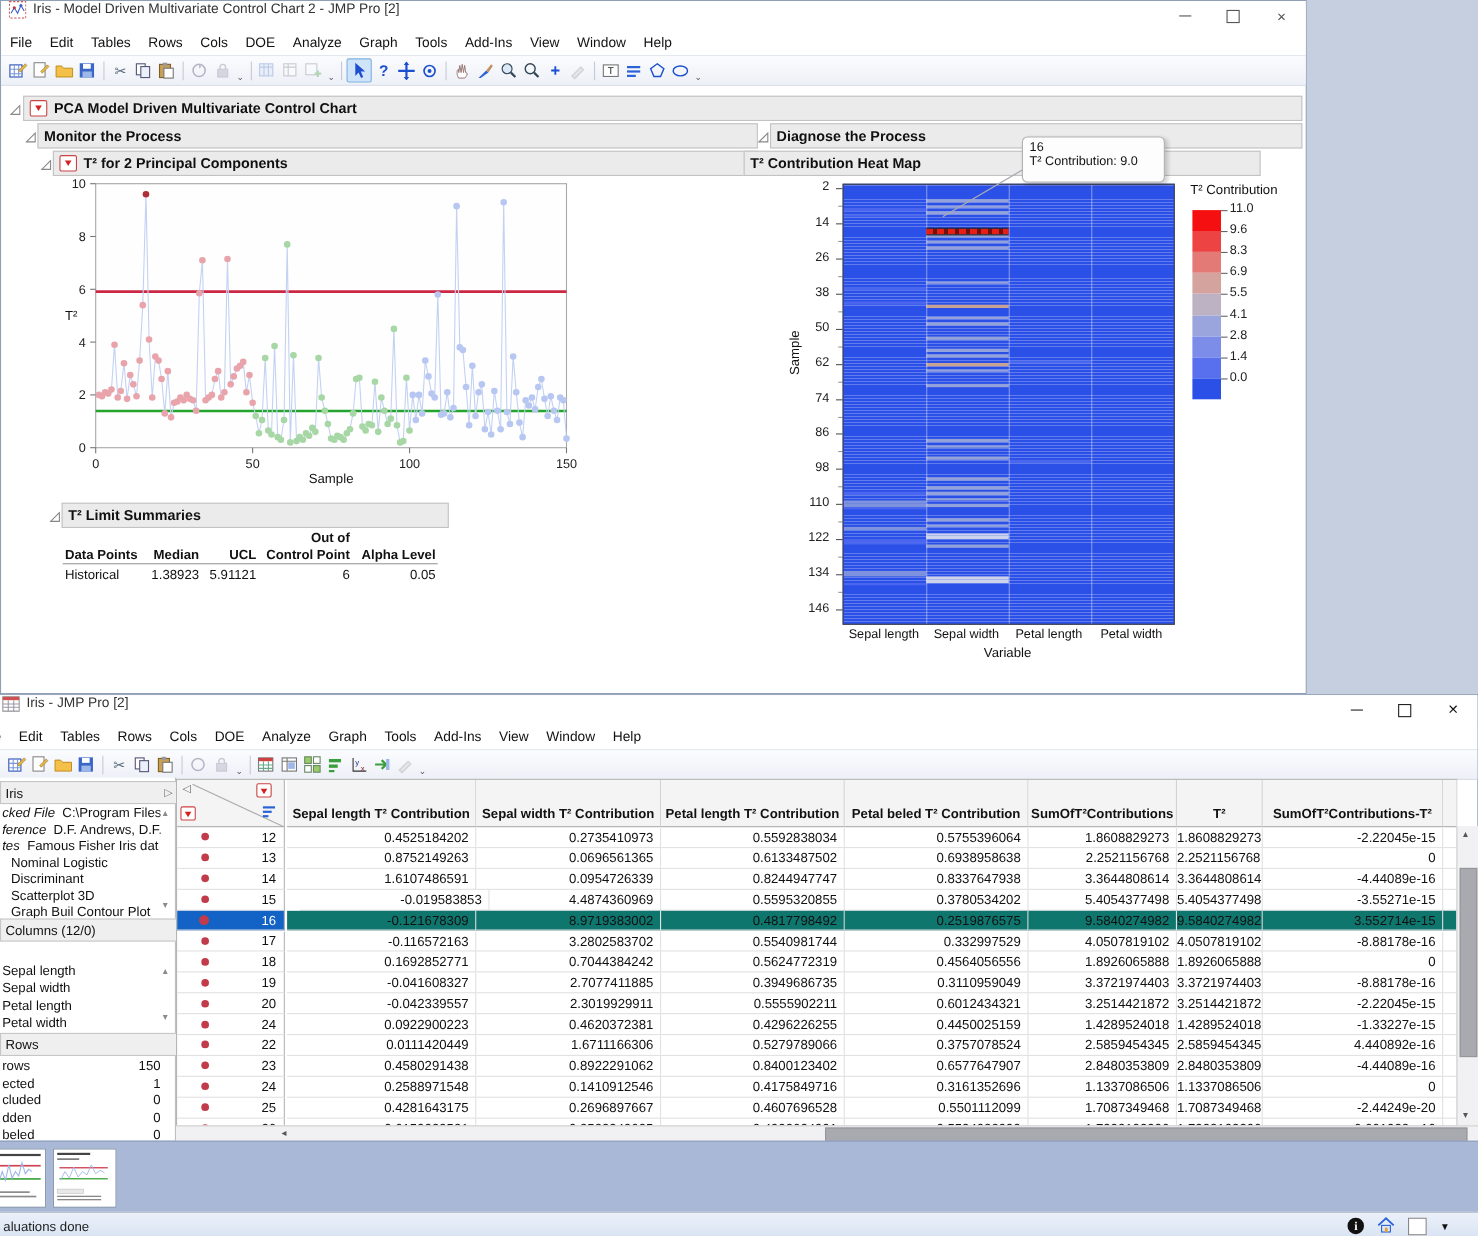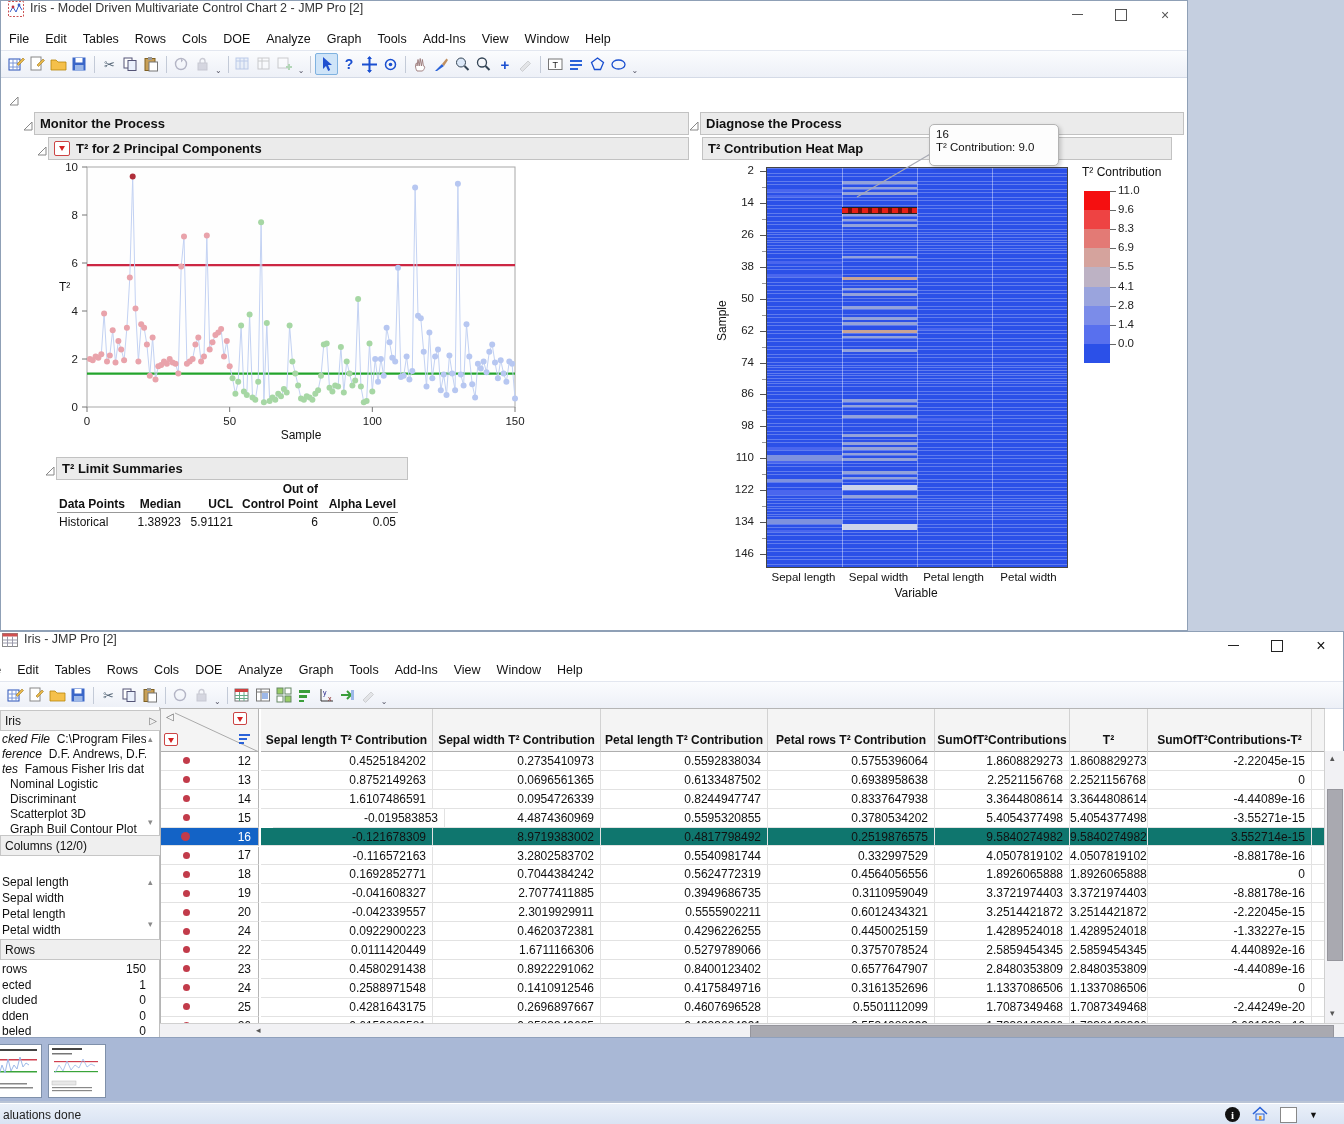--- a/index.html
+++ b/index.html
@@ -265,20 +265,26 @@
         <svg width="17" height="17">
           <ellipse cx="8.5" cy="8.5" rx="6.5" ry="4.5" fill="none" stroke="#1a4fd0" stroke-width="1.3"></ellipse>
         </svg>
       </span>
     <span class="tbchev">⌄</span>
   </div>
 
   <span class="disc" style="left:8px;top:91px"><svg width="10" height="10">
         <path d="M1 9 L9 9 L9 1 Z" fill="none" stroke="#888"></path>
       </svg></span>
+  <div class="obar" style="left:20px;top:86px;width:1156px">
+    <span class="rtbtn">
+        <b></b>
+      </span>
+    <span>PCA Model Driven Multivariate Control Chart</span>
+  </div>
 
   <span class="disc" style="left:22px;top:116px"><svg width="10" height="10">
         <path d="M1 9 L9 9 L9 1 Z" fill="none" stroke="#888"></path>
       </svg></span>
   <div class="obar" style="left:33px;top:111px;width:648px">
     <span>Monitor the Process</span>
   </div>
 
   <span class="disc" style="left:688px;top:116px"><svg width="10" height="10">
         <path d="M1 9 L9 9 L9 1 Z" fill="none" stroke="#888"></path>
@@ -293,21 +299,21 @@
   <div class="obar" style="left:47px;top:136px;width:634px">
     <span class="rtbtn">
         <b></b>
       </span>
     <span>T² for 2 Principal Components</span>
   </div>
 
   <span class="disc" style="left:702px;top:141px"><svg width="10" height="10">
         <path d="M1 9 L9 9 L9 1 Z" fill="none" stroke="#888"></path>
       </svg></span>
-  <div class="obar" style="left:701px;top:136px;width:463px">
+  <div class="obar" style="left:675px;top:136px;width:463px">
     <span>T² Contribution Heat Map</span>
   </div>
 
   <svg id="ccsvg" class="a" style="left:40px;top:160px" width="540" height="300">
       <rect x="46" y="6" width="428" height="240" fill="#fefefe" stroke="#a8a8a8"></rect>
       <line x1="41" x2="46" y1="246" y2="246" stroke="#777"></line>
       <text x="37" y="250" text-anchor="end" class="tick">0</text>
       <line x1="41" x2="46" y1="198" y2="198" stroke="#777"></line>
       <text x="37" y="202" text-anchor="end" class="tick">2</text>
       <line x1="41" x2="46" y1="150" y2="150" stroke="#777"></line>
@@ -854,21 +860,21 @@
             <rect x="2" y="9" width="5" height="2" fill="#2a62d8"></rect>
           </svg></span>
       <span class="rtbtn a" style="left:3px;top:24px">
           <b></b>
         </span>
     </div>
     <div id="gridhead">
         <div class="gh" style="left:100px;width:172px">Sepal length T² Contribution</div>
         <div class="gh" style="left:272px;width:168px">Sepal width T² Contribution</div>
         <div class="gh" style="left:440px;width:167px">Petal length T² Contribution</div>
-        <div class="gh" style="left:607px;width:167px">Petal rows T² Contribution</div>
+        <div class="gh" style="left:607px;width:167px">Petal beled T² Contribution</div>
         <div class="gh" style="left:774px;width:135px">SumOfT²Contributions</div>
         <div class="gh" style="left:909px;width:78px">T²</div>
         <div class="gh" style="left:987px;width:164px">SumOfT²Contributions-T²</div>
         <div class="gh" style="left:1151px;width:13px"></div>
       </div>
     <div id="gridbody">
         <div class="grow" style="top:43.0px;height:18.9px">
           <div class="rn">
             <span class="dot"></span>
             <span class="num">12</span>

